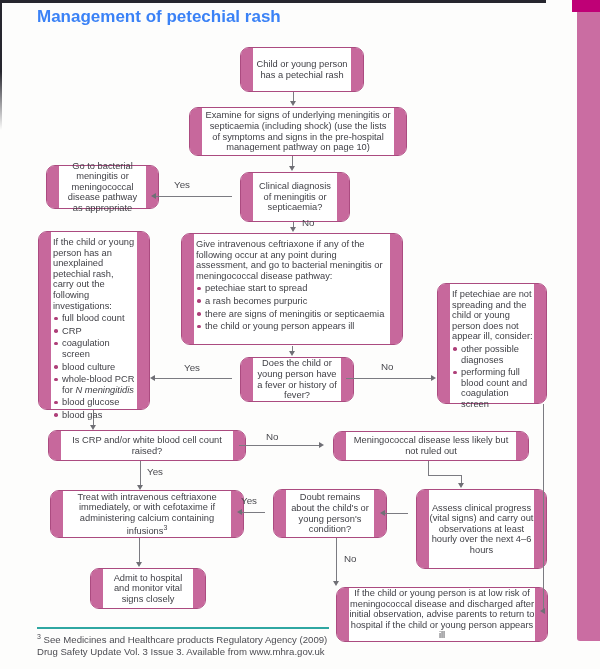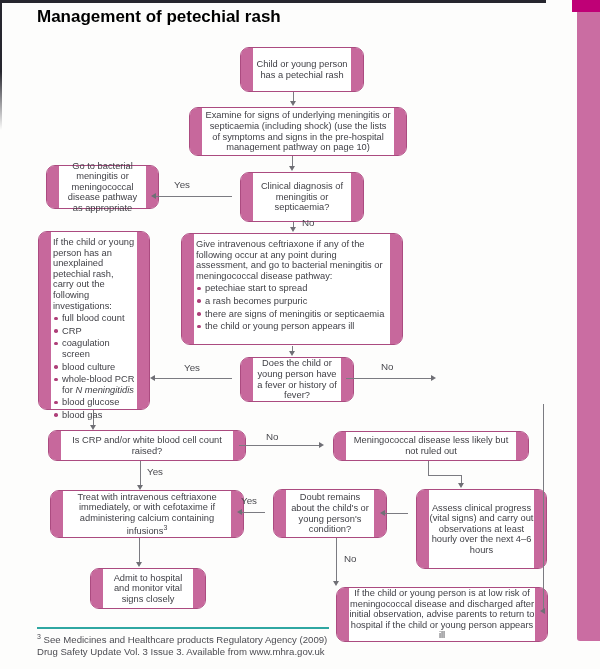--- a/index.html
+++ b/index.html
@@ -3,21 +3,21 @@
 <meta charset="utf-8">
 <style>
   html,body { margin:0; padding:0; background:#ffffff; }
   .canvas {
     position:relative; width:600px; height:669px; overflow:hidden;
     background:#fdfdfc; font-family:"Liberation Sans", sans-serif;
   }
   .top-edge { position:absolute; top:0; left:0; width:546px; height:3px; background:#26262e; }
   .left-edge { position:absolute; top:0; left:0; width:2px; height:130px;
     background:linear-gradient(#26262e 55%, rgba(38,38,46,0)); }
-  .title { position:absolute; left:37px; top:7px; font-size:17px; font-weight:bold; color:#000000;text-align:center; }
+  .title { position:absolute; left:37px; top:7px; font-size:17px; font-weight:bold; color:#3b82f6;text-align:center; }
   .sidebar { position:absolute; top:0; right:0; width:23px; height:641px; background:#ca6da2; border-radius:0 0 0 3px; }
   .sidebar-top { position:absolute; top:0; right:0; width:28px; height:12px; background:#bf0076; }
 
   .fb { position:absolute; box-sizing:border-box; background:#ffffff;
     border:1.4px solid #ab4b80; border-radius:9px; color:#3f3f45;
     font-size:9.3px; line-height:1.14; }
   .fb::before, .fb::after { content:""; position:absolute; top:0; bottom:0; width:12px; background:#c7689c; }
   .fb::before { left:0;  border-radius:7px 0 0 7px; }
   .fb::after  { right:0; border-radius:0 7px 7px 0; }
   .fb .inner { position:relative; z-index:1; }
@@ -52,21 +52,21 @@
   <div class="title">Management of petechial rash</div>
 
   <div class="fb center" style="left:232px;top:47px;width:124px;height:45px;">
     <div class="inner">Child or young person has a petechial rash</div>
   </div>
 
   <div class="fb center" style="left:181px;top:107px;width:218px;height:49px;">
     <div class="inner">Examine for signs of underlying meningitis or septicaemia (including shock) (use the lists of symptoms and signs in the pre-hospital management pathway on page 10)</div>
   </div>
 
-  <div class="fb center" style="left:232px;top:172px;width:124px;height:50px;">
+  <div class="fb center" style="left:232px;top:172px;width:110px;height:50px;">
     <div class="inner">Clinical diagnosis of meningitis or septicaemia?</div>
   </div>
 
   <div class="fb center" style="left:38px;top:165px;width:113px;height:44px;">
     <div class="inner">Go to bacterial meningitis or meningococcal disease pathway as appropriate</div>
   </div>
 
   <div class="fb left" style="left:38px;top:231px;width:112px;height:179px;">
     <div class="inner">
       <div>If the child or young person has an unexplained petechial rash, carry out the following investigations:</div>
@@ -91,20 +91,29 @@
         <li>there are signs of meningitis or septicaemia</li>
         <li>the child or young person appears ill</li>
       </ul>
     </div>
   </div>
 
   <div class="fb center" style="left:232px;top:357px;width:114px;height:45px;">
     <div class="inner">Does the child or young person have a fever or history of fever?</div>
   </div>
 
+  <div class="fb left" style="left:437px;top:283px;width:110px;height:121px;">
+    <div class="inner">
+      <div>If petechiae are not spreading and the child or young person does not appear ill, consider:</div>
+      <ul class="bul">
+        <li>other possible diagnoses</li>
+        <li>performing full blood count and coagulation screen</li>
+      </ul>
+    </div>
+  </div>
 
   <div class="fb center" style="left:40px;top:430px;width:198px;height:31px;">
     <div class="inner">Is CRP and/or white blood cell count raised?</div>
   </div>
 
   <div class="fb center" style="left:325px;top:431px;width:196px;height:30px;">
     <div class="inner">Meningococcal disease less likely but not ruled out</div>
   </div>
 
   <div class="fb center" style="left:408px;top:489px;width:131px;height:80px;padding:2px 12px;">

